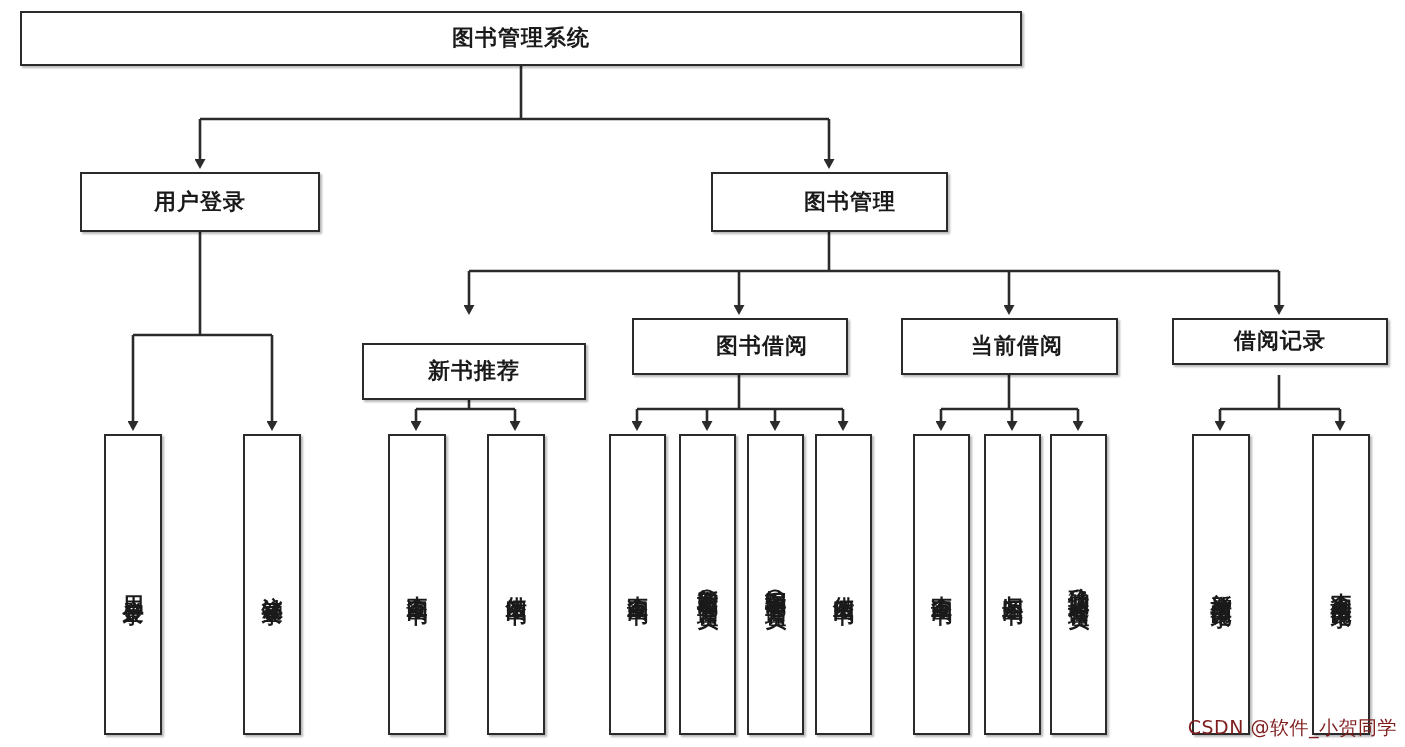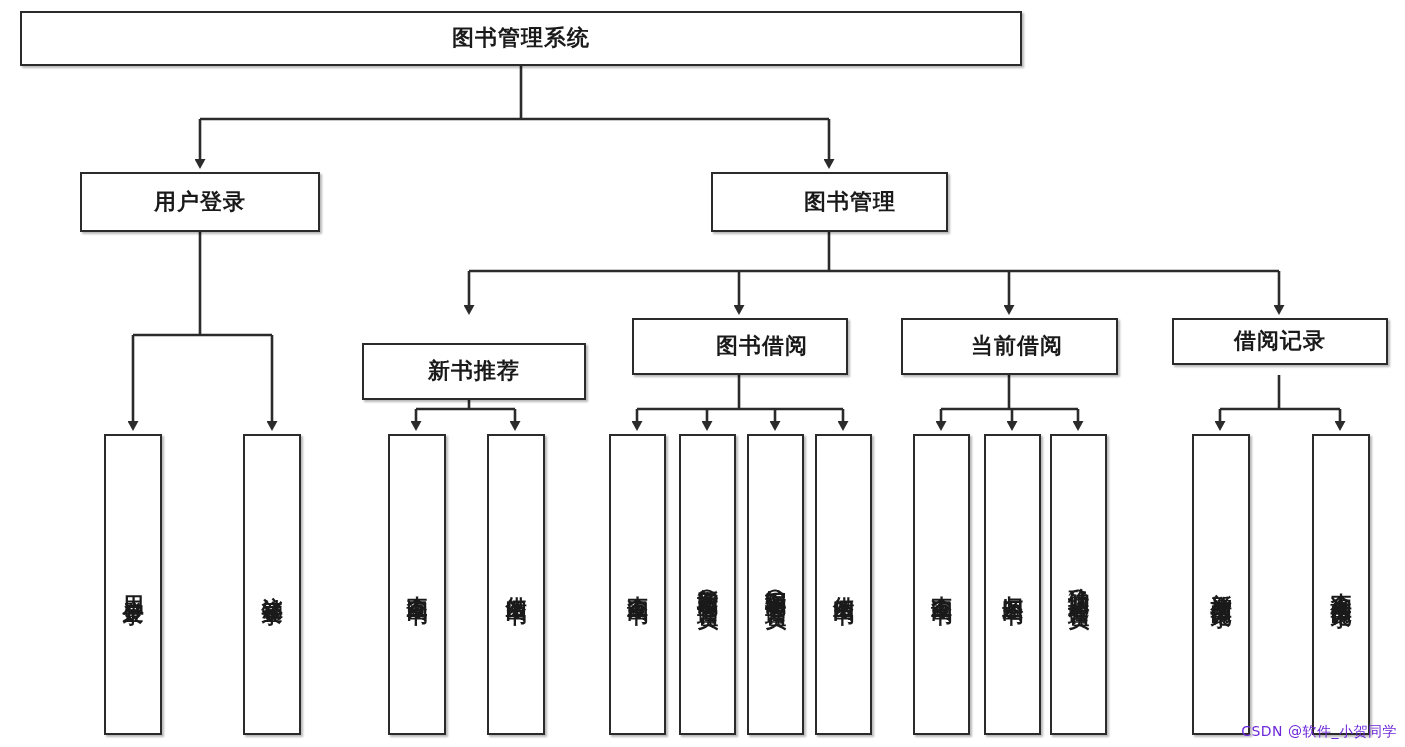--- a/index.html
+++ b/index.html
@@ -55,22 +55,22 @@
   }
   .node.vert .vtext {
     writing-mode: vertical-rl;
     text-orientation: upright;
     white-space: nowrap;
   }
   #watermark {
     position: absolute;
     right: 8px;
     bottom: 6px;
-    font-size: 14px;
-    color: #6d28d9;
+    font-size: 19px;
+    color: #7f1d1d;
     letter-spacing: 0.5px;
     z-index: 5;
     white-space: nowrap;
     font-family: "DejaVu Sans", "Liberation Sans", sans-serif;
   }
 </style>
 </head>
 <body>
 
 <div id="canvas">

